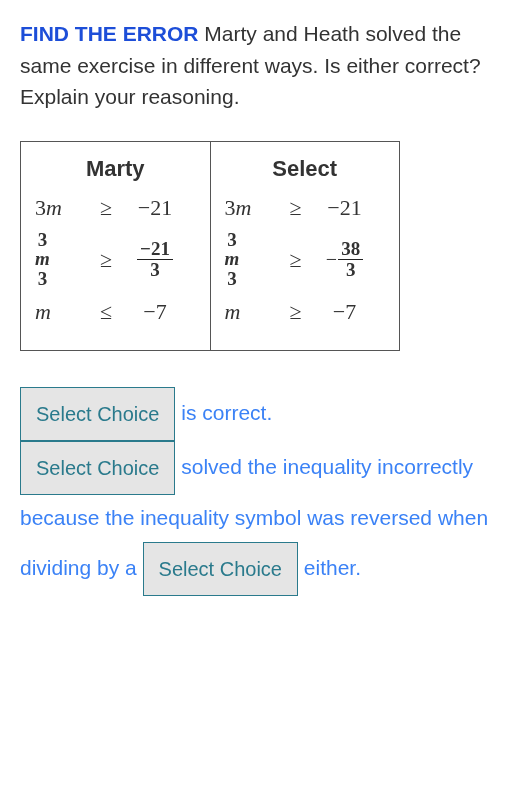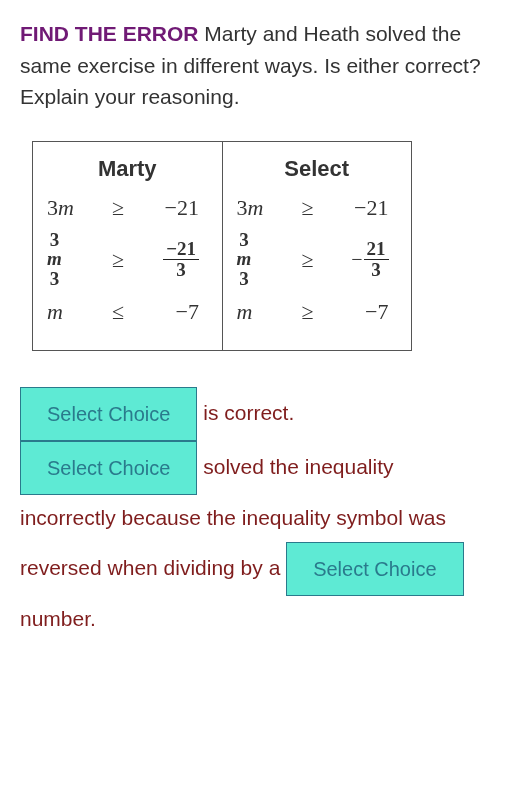--- a/index.html
+++ b/index.html
@@ -6,65 +6,64 @@
   body {
     font-family: -apple-system, BlinkMacSystemFont, "Segoe UI", Helvetica, Arial, sans-serif;
     width: 511px;
     height: 788px;
     padding: 18px 20px;
     color: #333;
     background: #fff;
     font-size: 21px;
     line-height: 1.5;
   }
-  .title-bold { font-weight: 700; color: #701a75; }
+  .title-bold { font-weight: 700; color: #1d4ed8; }
   .prompt { margin-bottom: 28px; }
   .work-table {
     border: 1px solid #555;
     border-collapse: collapse;
     width: 380px;
     margin-bottom: 36px;
-    margin-left: 12px;
   }
   .work-table td {
     border: 1px solid #555;
     vertical-align: top;
     width: 50%;
     padding: 10px 14px 16px 14px;
   }
   .col-title {
     text-align: center;
     font-weight: 700;
     font-size: 22px;
     margin-bottom: 6px;
   }
   .math-block { font-family: "Times New Roman", Times, serif; font-size: 22px; }
   .mrow { display: flex; align-items: center; margin: 6px 0; }
   .lhs { width: 54px; }
   .op  { width: 34px; text-align: center; }
-  .rhs { width: 64px; text-align: right; }
+  .rhs { width: 64px; text-align: center; }
   .frac { display: inline-flex; flex-direction: column; align-items: center; vertical-align: middle; line-height: 1.05; font-size: 19px; font-weight: bold; }
   .frac .num { border-bottom: 1.3px solid #222; padding: 0 3px; }
   .frac .den { padding: 0 3px; }
   .neg-frac { display: inline-flex; align-items: center; }
   .neg-frac .minus { margin-right: 1px; font-size: 20px; }
   .mi { font-style: italic; }
 
   .answer-area { line-height: 2.2; }
   .select-box {
     display: inline-block;
     border: 1.5px solid #2a7a8c;
     color: #2a7a8c;
-    padding: 4px 26px;
+    padding: 4px 15px;
     font-size: 20px;
     vertical-align: middle;
     cursor: pointer;
-    background: #5eead4;
+    background: #e5e5e5;
   }
-  .answer-text { color: #7f1d1d; }
+  .answer-text { color: #3b82f6; }
 </style>
 </head>
 <body>
 
 <div class="prompt">
   <span class="title-bold">FIND THE ERROR</span><span> Marty and Heath solved the same exercise in different ways. Is either correct? Explain your reasoning.</span>
 </div>
 
 <table class="work-table">
   <tbody>
@@ -112,21 +111,21 @@
             <span class="frac">
               3<span class="mi">m</span>
               3
             </span>
           </span>
           <span class="op">≥</span>
           <span class="rhs">
             <span class="neg-frac">
               <span class="minus">−</span>
               <span class="frac">
-                <span class="num">21</span>
+                <span class="num">38</span>
                 <span class="den">3</span>
               </span>
             </span>
           </span>
         </div>
         <div class="mrow">
           <span class="lhs"><span class="mi"><span class="mi">m</span></span></span>
           <span class="op">≥</span>
           <span class="rhs">−7</span>
         </div>
@@ -134,15 +133,15 @@
     </td>
   </tr>
 </tbody>
   </table>
 
 <div class="answer-area">
   <div>
     <span class="select-box">Select Choice</span><span class="answer-text"> is correct.</span>
   </div>
   <div>
-    <span class="select-box">Select Choice</span><span class="answer-text"> solved the inequality incorrectly because the inequality symbol was reversed when dividing by a </span><span class="select-box">Select Choice</span><span class="answer-text"> number.</span>
+    <span class="select-box">Select Choice</span><span class="answer-text"> solved the inequality incorrectly because the inequality symbol was reversed when dividing by a </span><span class="select-box">Select Choice</span><span class="answer-text"> either.</span>
   </div>
 </div>
 
 </body></html>

